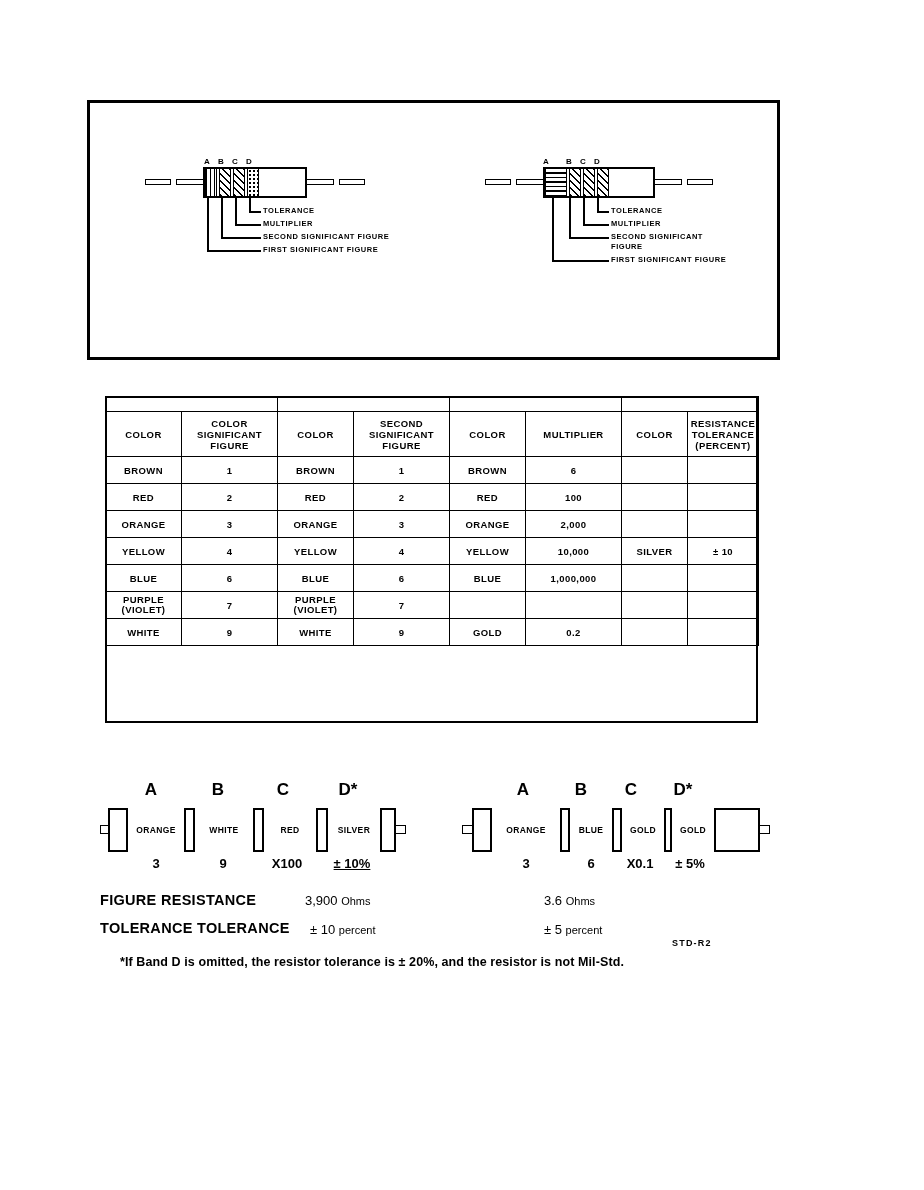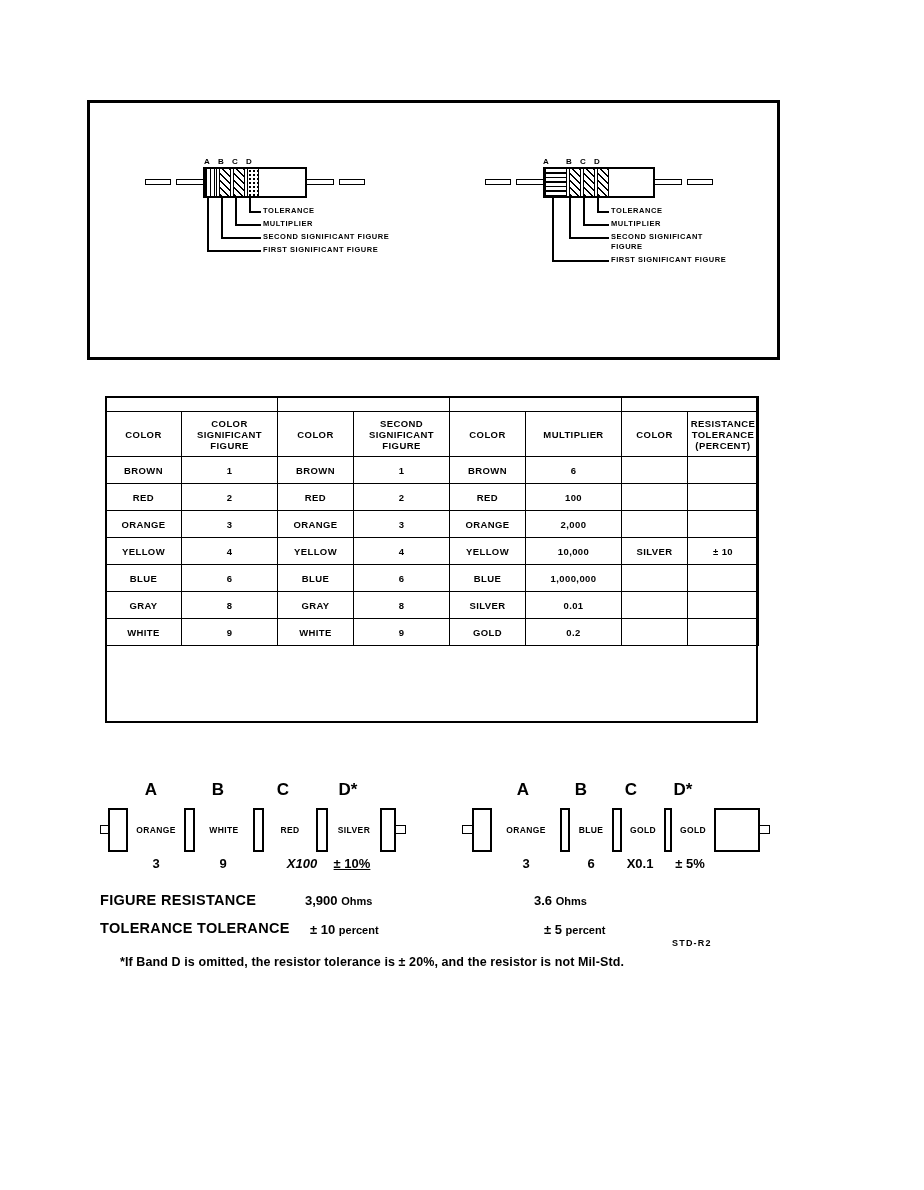--- a/index.html
+++ b/index.html
@@ -225,21 +225,21 @@
   .ex-summary-row {
     position: absolute;
     font-size: 14.5px;
     font-weight: bold;
     letter-spacing: 0.3px;
     white-space: nowrap;
   }
   .ex-summary-val {
     position: absolute;
     font-size: 13px;
-    font-weight: bold;
+    font-weight: normal;
     white-space: nowrap;
   }
   .small-unit { font-size: 11px; }
 
   #std-code {
     position: absolute;
     left: 672px;
     top: 938px;
     font-size: 9px;
     font-weight: bold;
@@ -412,26 +412,28 @@
         <td>BLUE</td>
         <td>6</td>
         <td>BLUE</td>
         <td>6</td>
         <td>BLUE</td>
         <td>1,000,000</td>
         <td></td>
         <td></td>
       </tr>
       <tr>
-        <td>GRAY</td>
-        <td>8</td>
-        <td>GRAY</td>
-        <td>8</td>
-        <td>SILVER</td>
-        <td class="num-right">0.01</td>
+        <td class="two-line">PURPLE
+(VIOLET)</td>
+        <td>7</td>
+        <td class="two-line">PURPLE
+(VIOLET)</td>
+        <td>7</td>
+        <td></td>
+        <td></td>
         <td></td>
         <td></td>
       </tr>
       <tr>
         <td>WHITE</td>
         <td>9</td>
         <td>WHITE</td>
         <td>9</td>
         <td>GOLD</td>
         <td class="num-right">0.2</td>
@@ -456,21 +458,21 @@
     <div class="ex-body" style="left:8px; width:288px;"></div>
     <div class="ex-band-seg" style="left:26px;  width:60px;">ORANGE</div>
     <div class="ex-band-seg" style="left:93px;  width:62px;">WHITE</div>
     <div class="ex-band-seg" style="left:162px; width:56px;">RED</div>
     <div class="ex-band-seg" style="left:226px; width:56px;">SILVER</div>
   </div>
 
   <div class="ex-values">
     <div class="ex-value" style="left:26px;">3</div>
     <div class="ex-value" style="left:93px;">9</div>
-    <div class="ex-value" style="left:172px;font-style:italic;">X100</div>
+    <div class="ex-value" style="left:157px;">X100</div>
     <div class="ex-value" style="left:222px;text-decoration:underline;">± 10%</div>
   </div>
 
   <div class="ex-summary-row" style="left:0px;   top:112px;">FIGURE  RESISTANCE</div>
   <div class="ex-summary-val" style="left:205px; top:113px;"><span>3,900</span> <span class="small-unit">Ohms</span></div>
 
   <div class="ex-summary-row" style="left:0px;   top:140px;">TOLERANCE TOLERANCE</div>
   <div class="ex-summary-val" style="left:210px; top:142px;"><span>± 10</span> <span class="small-unit">percent</span></div>
 </div>
 
@@ -492,18 +494,18 @@
     <div class="ex-band-seg" style="left:208px; width:46px;">GOLD</div>
   </div>
 
   <div class="ex-values">
     <div class="ex-value" style="left:34px;">3</div>
     <div class="ex-value" style="left:99px;">6</div>
     <div class="ex-value" style="left:148px;">X0.1</div>
     <div class="ex-value" style="left:198px;">± 5%</div>
   </div>
 
-  <div class="ex-summary-val" style="left:72px; top:113px;"><span>3.6</span> <span class="small-unit">Ohms</span></div>
+  <div class="ex-summary-val" style="left:82px; top:113px;"><span>3.6</span> <span class="small-unit">Ohms</span></div>
   <div class="ex-summary-val" style="left:82px; top:142px;"><span>± 5</span> <span class="small-unit">percent</span></div>
 </div>
 
 <div id="std-code">STD-R2</div>
 <div id="footnote">*If Band D is omitted, the resistor tolerance is ± 20%, and the resistor is not Mil-Std.</div>
 
 </body></html>

